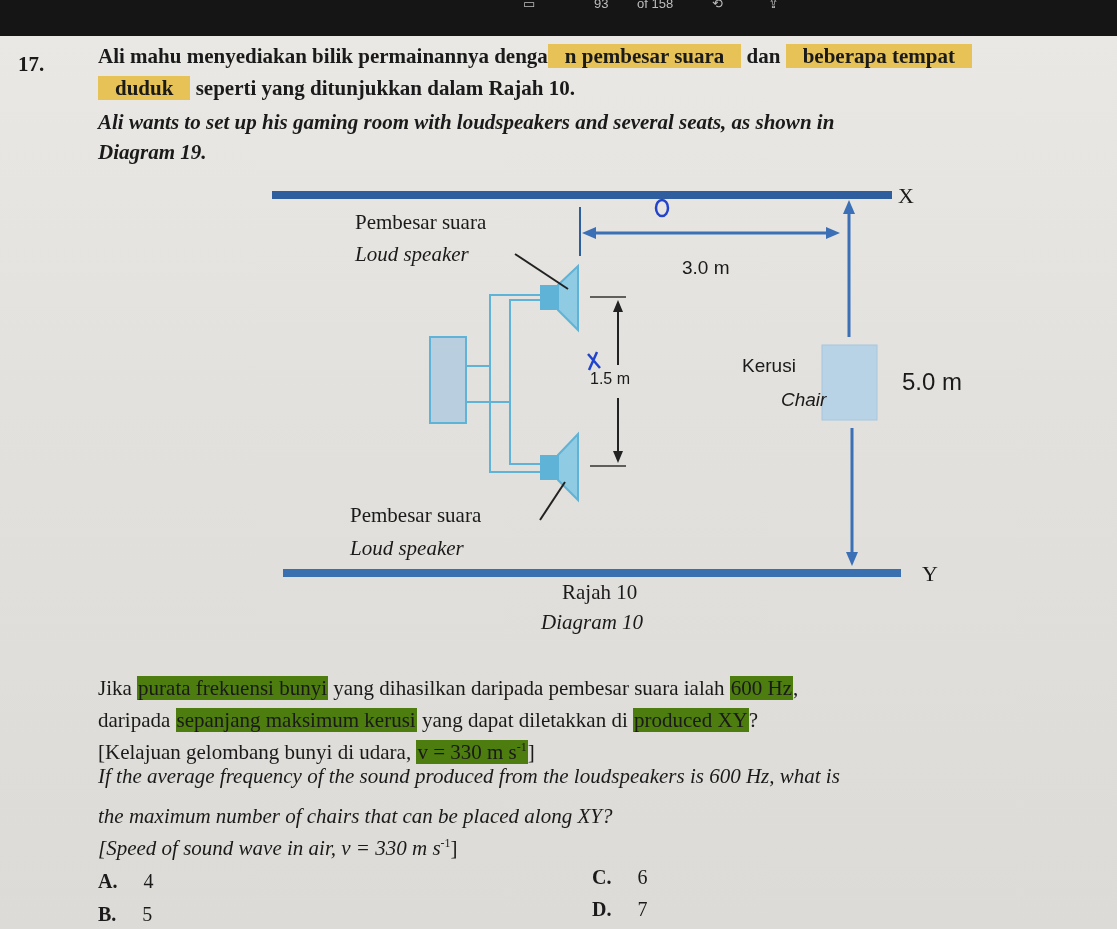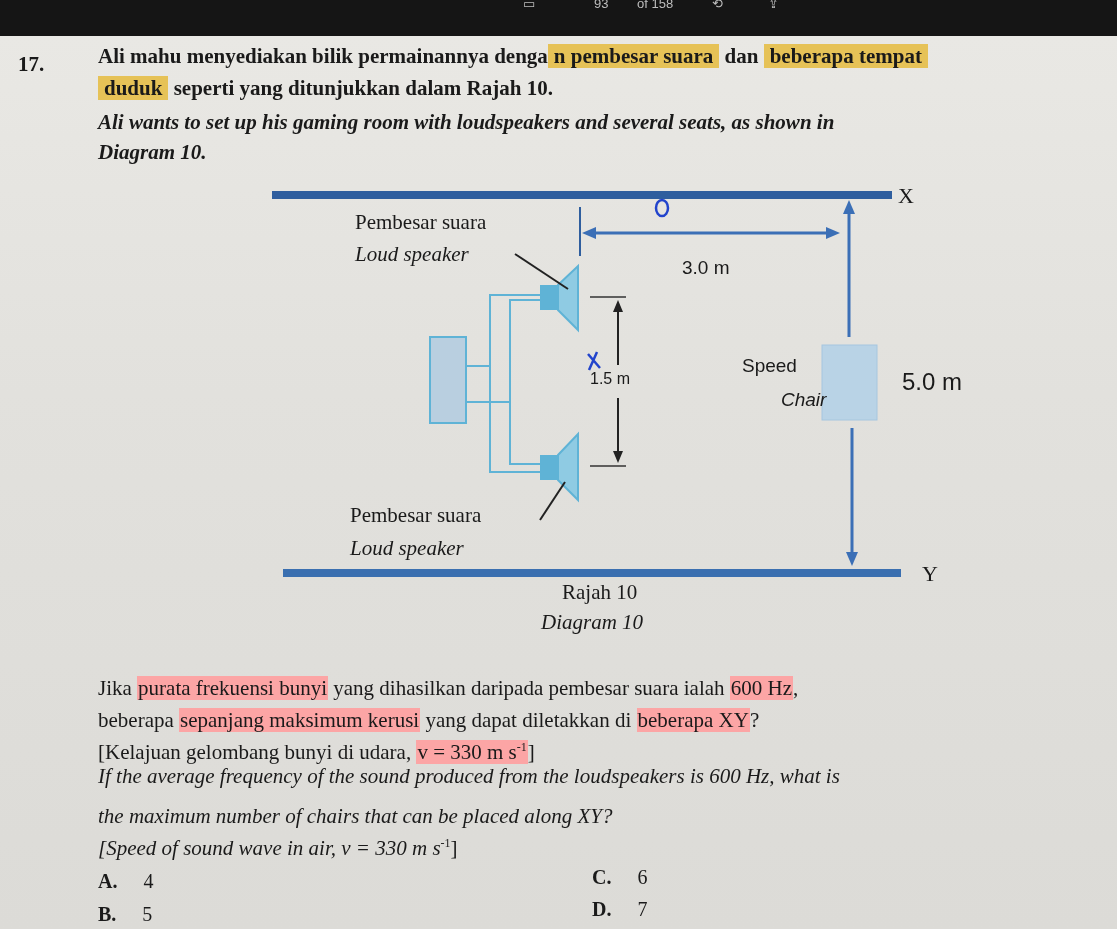--- a/index.html
+++ b/index.html
@@ -16,22 +16,22 @@
   }
   .topbar span { position:absolute; top:-4px; }
   .page {
     position:absolute; left:0; top:36px; width:1117px; height:893px;
     background:linear-gradient(180deg,#e9e8e4 0%,#e2e1dd 40%,#dcdbd7 100%);
   }
   .qnum { position:absolute; left:18px; top:44px; font-weight:bold; font-size:21px;margin-top:8px; }
   .line { position:absolute; left:98px; font-size:21px; white-space:nowrap; }
   .bold { font-weight:bold; }
   .ital { font-style:italic; }
-  .hl { background:#e6c257; padding:0 6px; }
-  .hl2 { background:#fca5a5; padding:0 1px; }
+  .hl { background:#e6c257; padding:0 17px; }
+  .hl2 { background:#4d7c0f; padding:0 1px; }
   .label-sm { position:absolute; font-size:21px; white-space:nowrap; }
   .sans { font-family:"Liberation Sans", sans-serif; }
   .opt { position:absolute; font-size:20px; font-weight:bold; }
   .opt .v { font-weight:normal; margin-left:26px; }
   svg { position:absolute; left:0; top:0; }
 </style>
 </head>
 <body>
 
 <div class="topbar">
@@ -46,21 +46,21 @@
 
 <div class="qnum">17.</div>
 
 <div class="line bold" style="top:44px;">
   <span>Ali mahu menyediakan bilik permainannya denga</span><span class="hl">n pembesar suara</span><span> dan </span><span class="hl">beberapa tempat</span>
 </div>
 <div class="line bold" style="top:76px;">
   <span class="hl">duduk</span><span> seperti yang ditunjukkan dalam Rajah 10.</span>
 </div>
 <div class="line bold ital" style="top:110px;">Ali wants to set up his gaming room with loudspeakers and several seats, as shown in</div>
-<div class="line bold ital" style="top:140px;">Diagram 10.</div>
+<div class="line bold ital" style="top:140px;">Diagram 19.</div>
 
 <svg width="1117" height="929">
   <rect x="272" y="191" width="620" height="8" fill="#2f5e9e"></rect>
   <rect x="283" y="569" width="618" height="8" fill="#3a6fb0"></rect>
 
   <line x1="580" y1="207" x2="580" y2="256" stroke="#2f5e9e" stroke-width="2"></line>
   <line x1="590" y1="233" x2="830" y2="233" stroke="#3b6fb6" stroke-width="3"></line>
   <polygon points="582,233 596,227 596,239" fill="#3b6fb6"></polygon>
   <polygon points="840,233 826,227 826,239" fill="#3b6fb6"></polygon>
 
@@ -96,34 +96,34 @@
 
   <path d="M588,354 L600,368 M597,352 L589,370" stroke="#2244cc" stroke-width="2.5" fill="none"></path>
   <ellipse cx="662" cy="208" rx="6" ry="8" fill="none" stroke="#2244cc" stroke-width="2.5"></ellipse>
 </svg>
 
 <div class="label-sm" style="left:355px; top:210px;">Pembesar suara</div>
 <div class="label-sm ital" style="left:355px; top:242px;">Loud speaker</div>
 <div class="label-sm sans" style="left:682px; top:257px; font-size:19px;">3.0 m</div>
 <div class="label-sm" style="left:898px; top:183px; font-size:22px;">X</div>
 <div class="label-sm sans" style="left:590px; top:370px; font-size:16px;">1.5 m</div>
-<div class="label-sm sans" style="left:742px; top:355px; font-size:19px;">Speed</div>
+<div class="label-sm sans" style="left:742px; top:355px; font-size:19px;">Kerusi</div>
 <div class="label-sm sans ital" style="left:745px; top:389px; font-size:19px;margin-left:36px;">Chair</div>
 <div class="label-sm sans" style="left:902px; top:368px; font-size:24px;">5.0 m</div>
 <div class="label-sm" style="left:350px; top:503px;">Pembesar suara</div>
 <div class="label-sm ital" style="left:350px; top:536px;">Loud speaker</div>
 <div class="label-sm" style="left:922px; top:561px; font-size:22px;">Y</div>
 <div class="label-sm" style="left:562px; top:580px;">Rajah 10</div>
 <div class="label-sm ital" style="left:541px; top:610px;">Diagram 10</div>
 
 <div class="line" style="top:676px;">
   <span>Jika </span><span class="hl2">purata frekuensi bunyi</span><span> yang dihasilkan daripada pembesar suara ialah </span><span class="hl2">600 Hz</span><span>,</span>
 </div>
 <div class="line" style="top:708px;">
-  <span>beberapa </span><span class="hl2">sepanjang maksimum kerusi</span><span> yang dapat diletakkan di </span><span class="hl2">beberapa XY</span><span>?</span>
+  <span>daripada </span><span class="hl2">sepanjang maksimum kerusi</span><span> yang dapat diletakkan di </span><span class="hl2">produced XY</span><span>?</span>
 </div>
 <div class="line" style="top:740px;">
   <span>[Kelajuan gelombang bunyi di udara, </span><span class="hl2"><span>v = 330 m s</span><sup style="font-size:12px;">-1</sup></span><span>]</span>
 </div>
 <div class="line ital" style="top:764px;">If the average frequency of the sound produced from the loudspeakers is 600 Hz, what is</div>
 <div class="line ital" style="top:804px;">the maximum number of chairs that can be placed along XY?</div>
 <div class="line" style="top:836px;">
   <span class="ital">[Speed of sound wave in air, v = 330 m s</span><sup style="font-size:12px;">-1</sup><span>]</span>
 </div>
 

